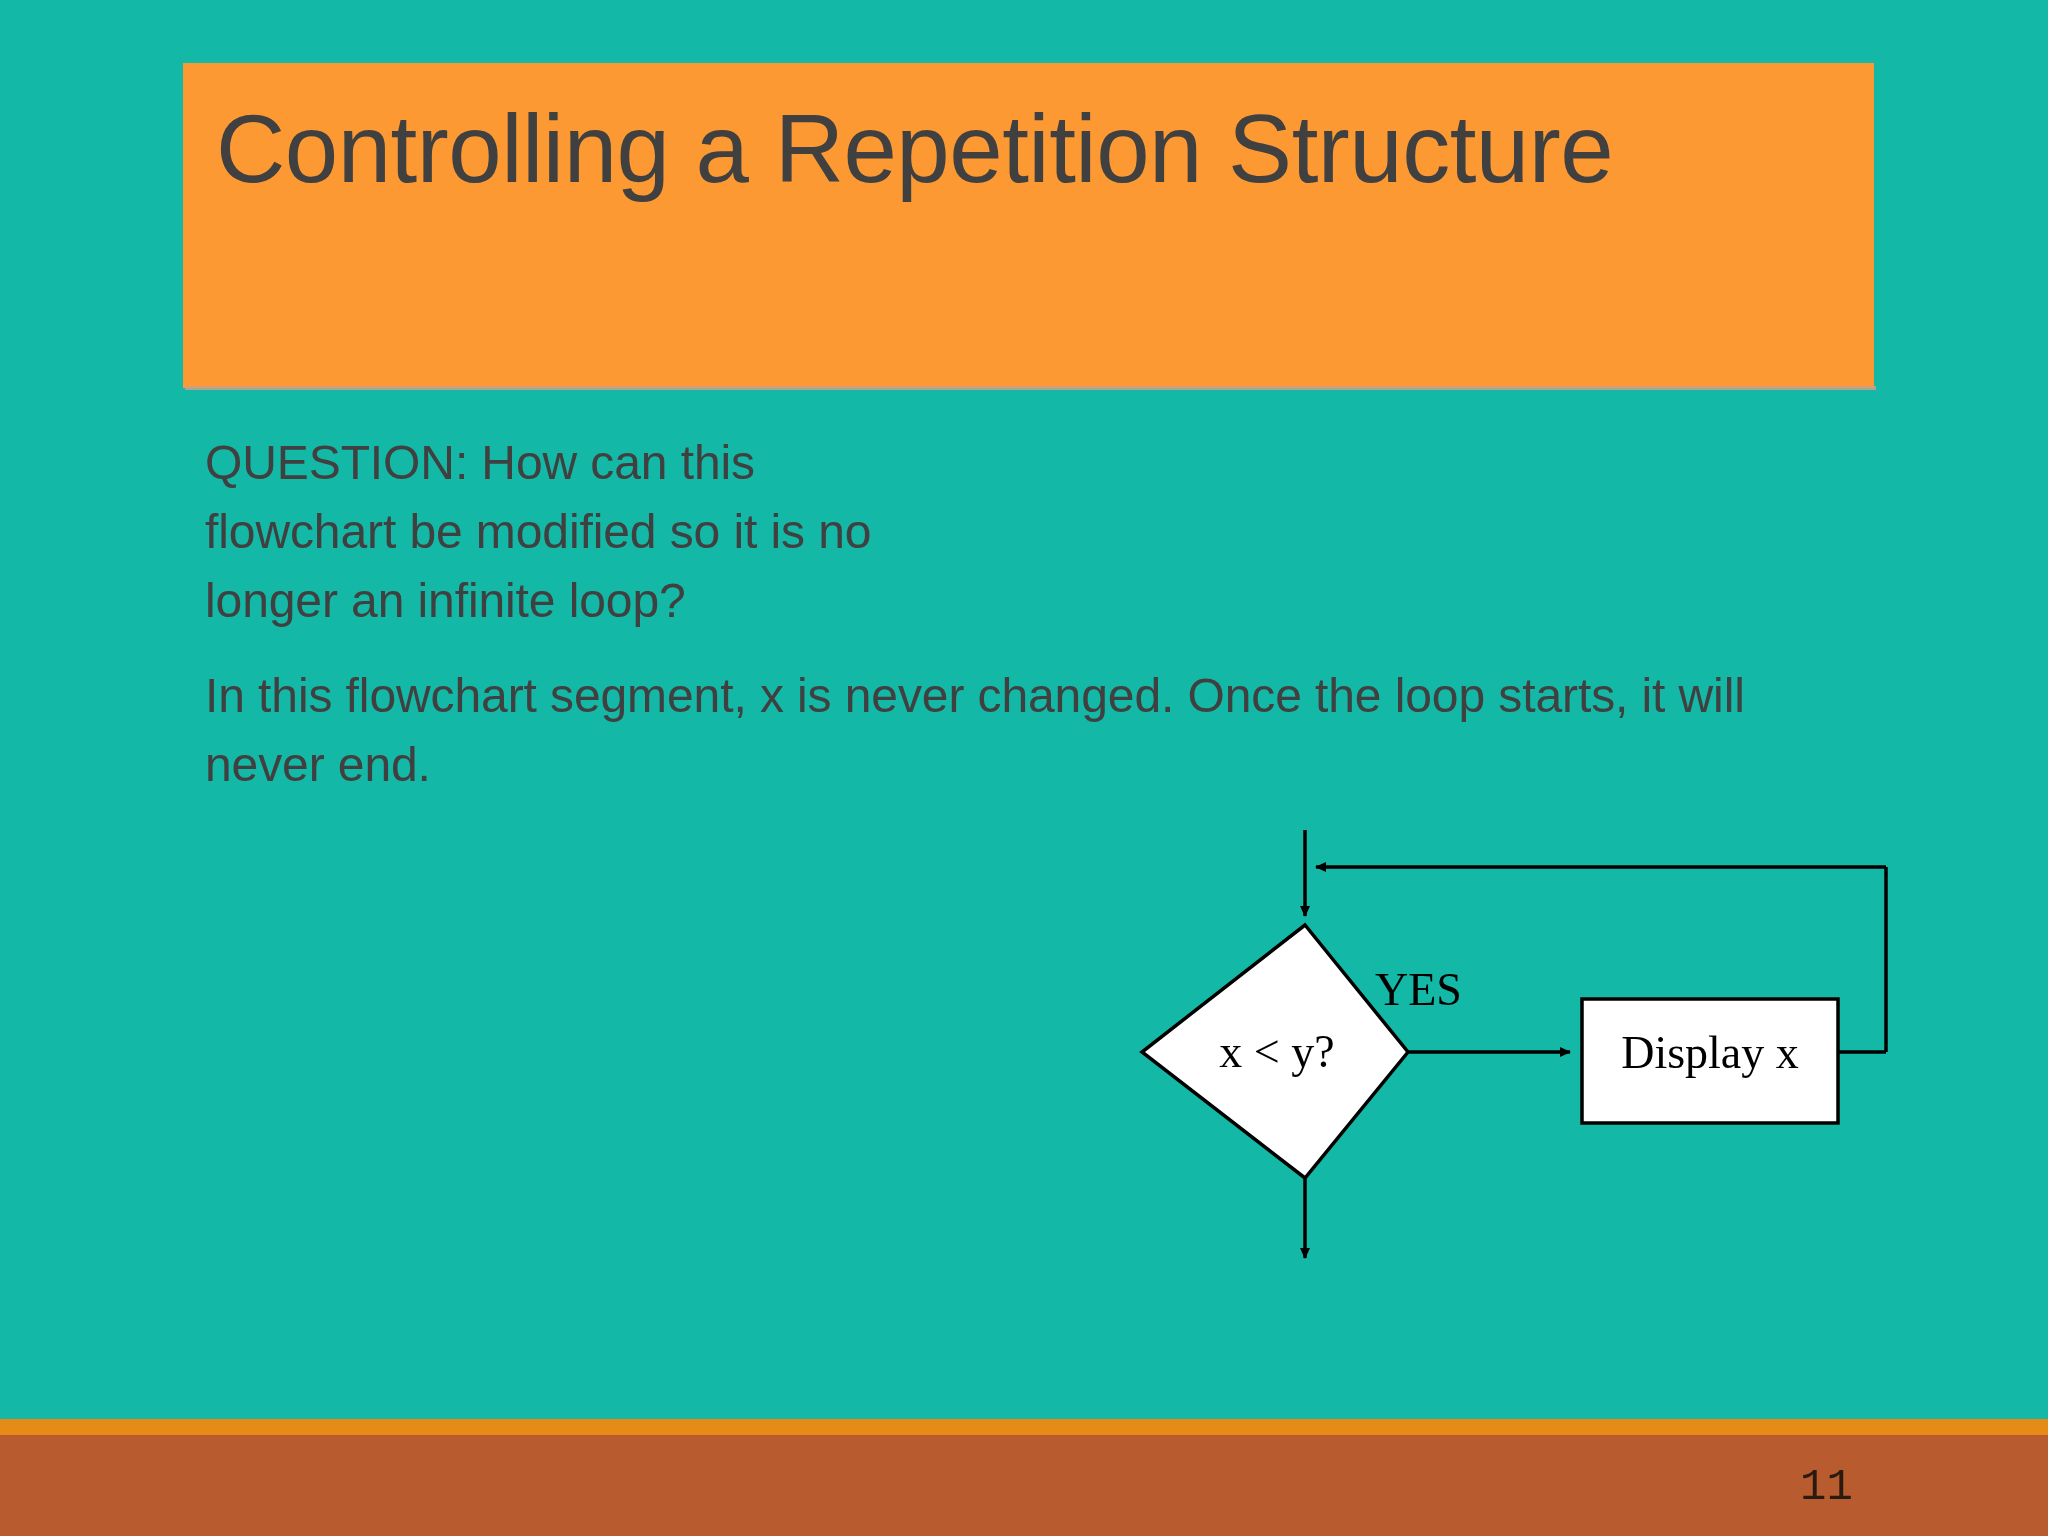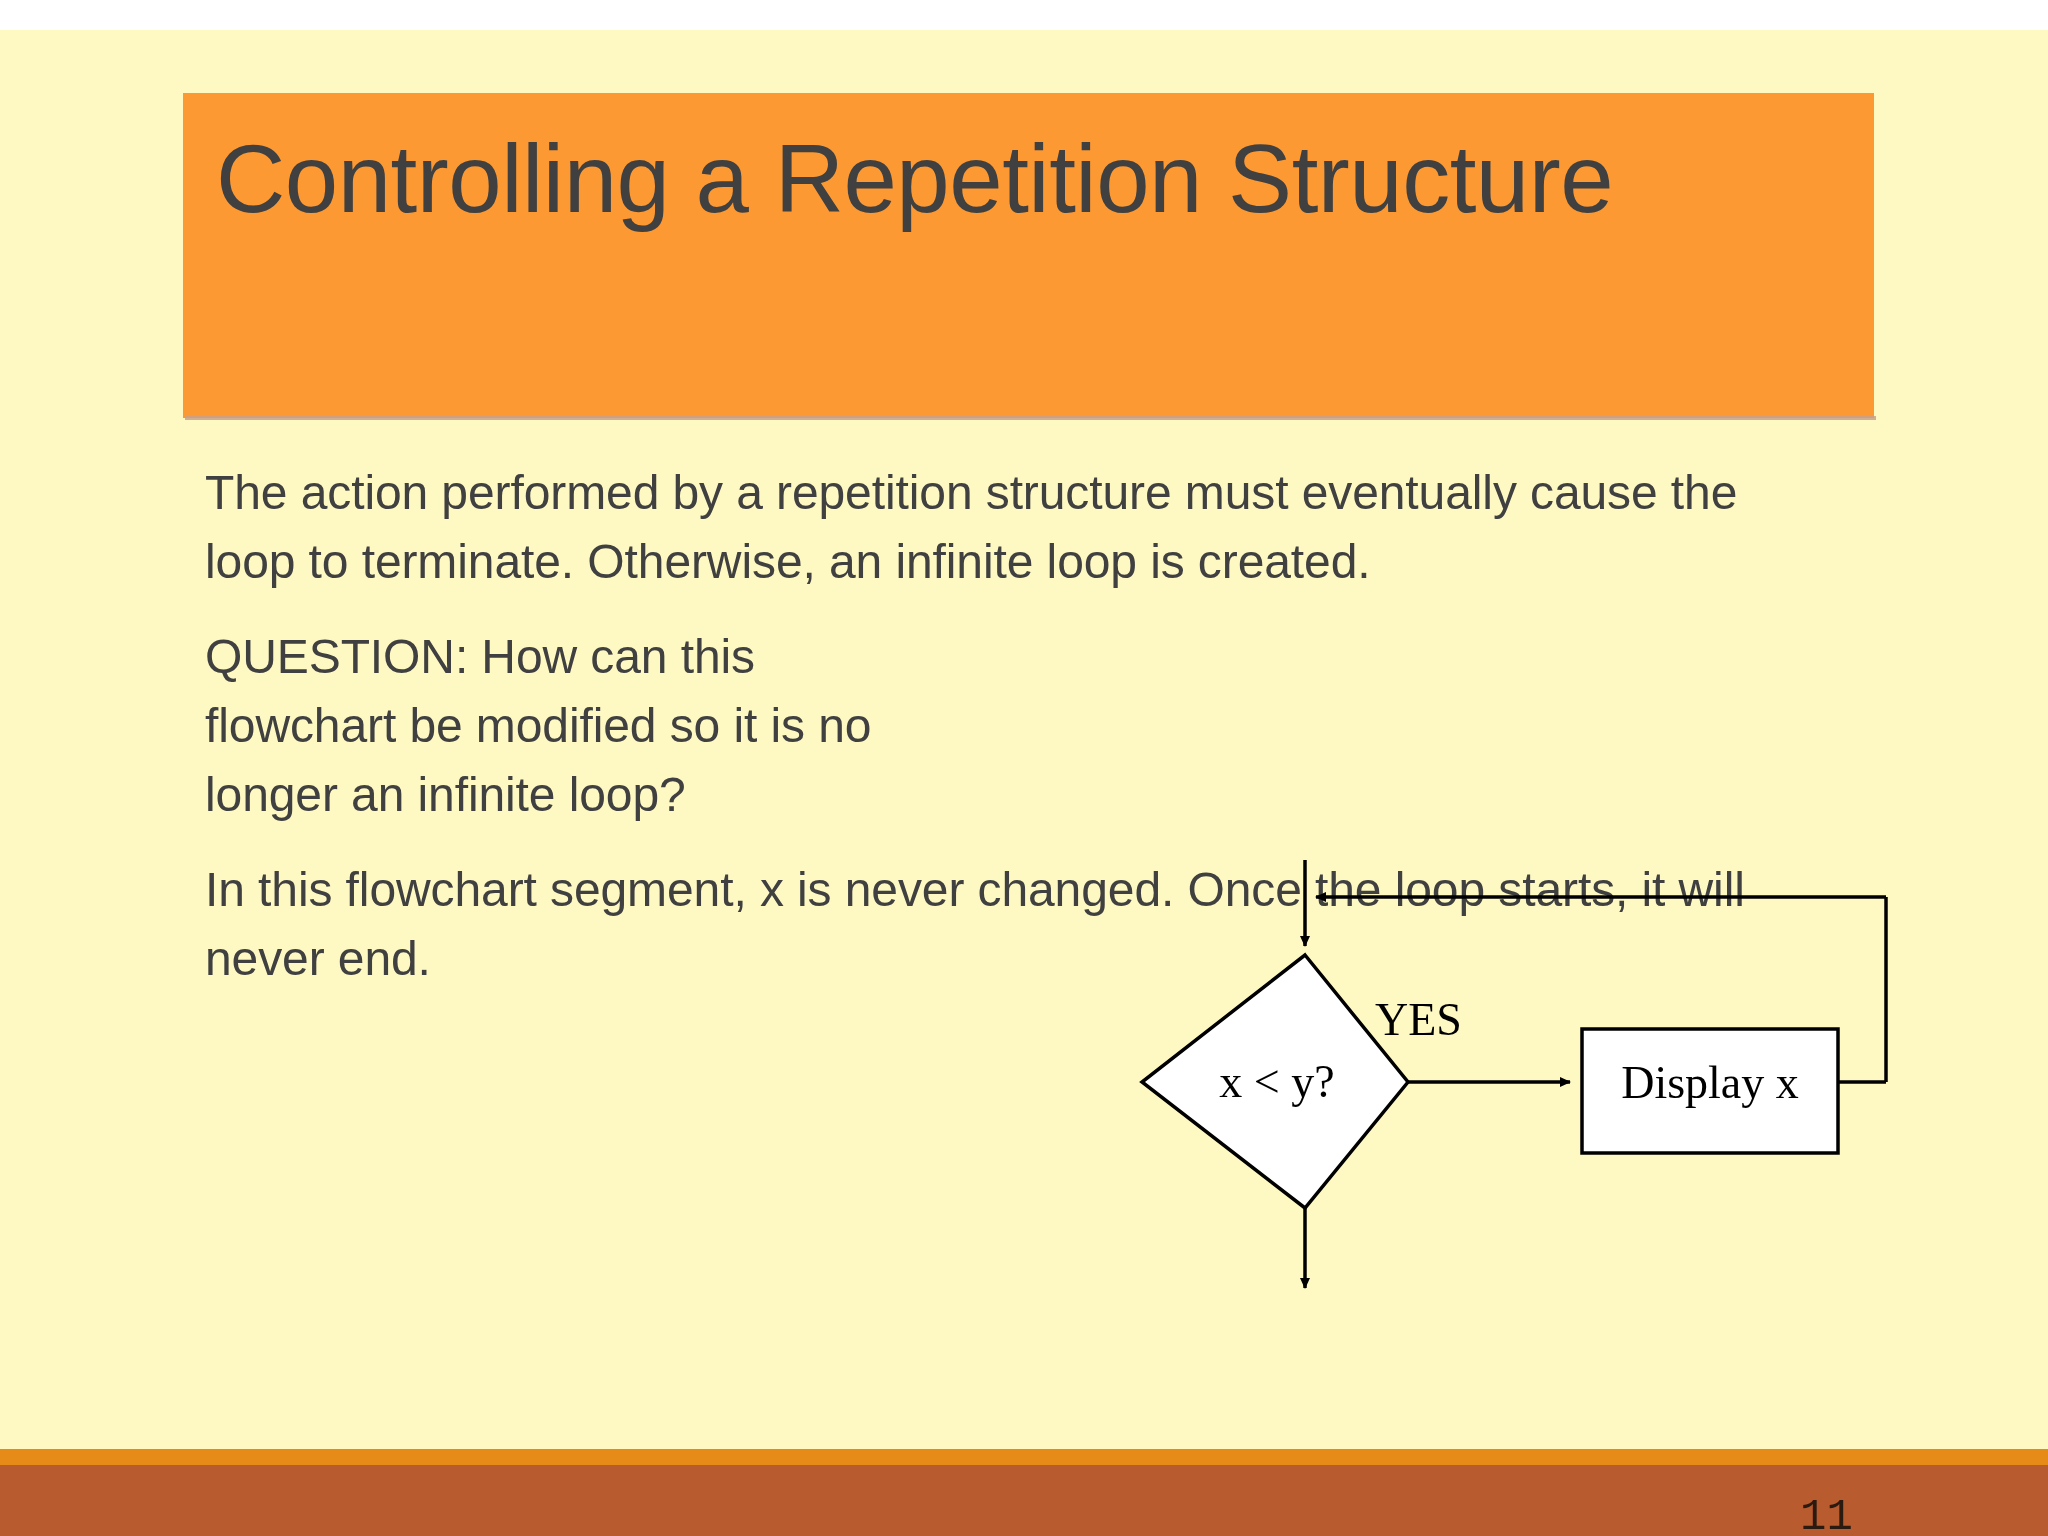--- a/index.html
+++ b/index.html
@@ -13,22 +13,21 @@
     position: relative;
     overflow: hidden;
     font-family: "Liberation Sans", sans-serif;
     -webkit-font-smoothing: antialiased;
   }
 
   
   .slide {
     position: absolute;
     inset: 0;
-    background: #fef9c3;
-    margin-top: 30px;
+    background: #14b8a6;
   }
 
   
   .title-band {
     position: absolute;
     left: 183px;
     top: 63px;
     width: 1691px;
     height: 325px;
     background: #FD9933;
@@ -117,21 +116,20 @@
 </head>
 <body>
 
 <div class="slide">
 
   <div class="title-band"></div>
   <div class="title-band-shadow"></div>
   <div class="title-text">Controlling a Repetition Structure</div>
 
   <div class="body-col">
-    <p class="para">The action performed by a repetition structure must eventually cause the loop to terminate. Otherwise, an infinite loop is created.</p>
     <p class="para narrow">QUESTION: How can this flowchart be modified so it is no longer an infinite loop?</p>
     <p class="para">In this flowchart segment, x is never changed. Once the loop starts, it will never end.</p>
   </div>
 
   <div class="flowchart">
     <svg width="800" height="470" viewBox="0 0 800 470" xmlns="http://www.w3.org/2000/svg">
       <defs>
         <marker id="arrowhead" markerWidth="12" markerHeight="12" refX="10" refY="5" orient="auto" markerUnits="userSpaceOnUse">
           <path d="M0,0 L11,5 L0,10 z" fill="#000000"></path>
         </marker>

